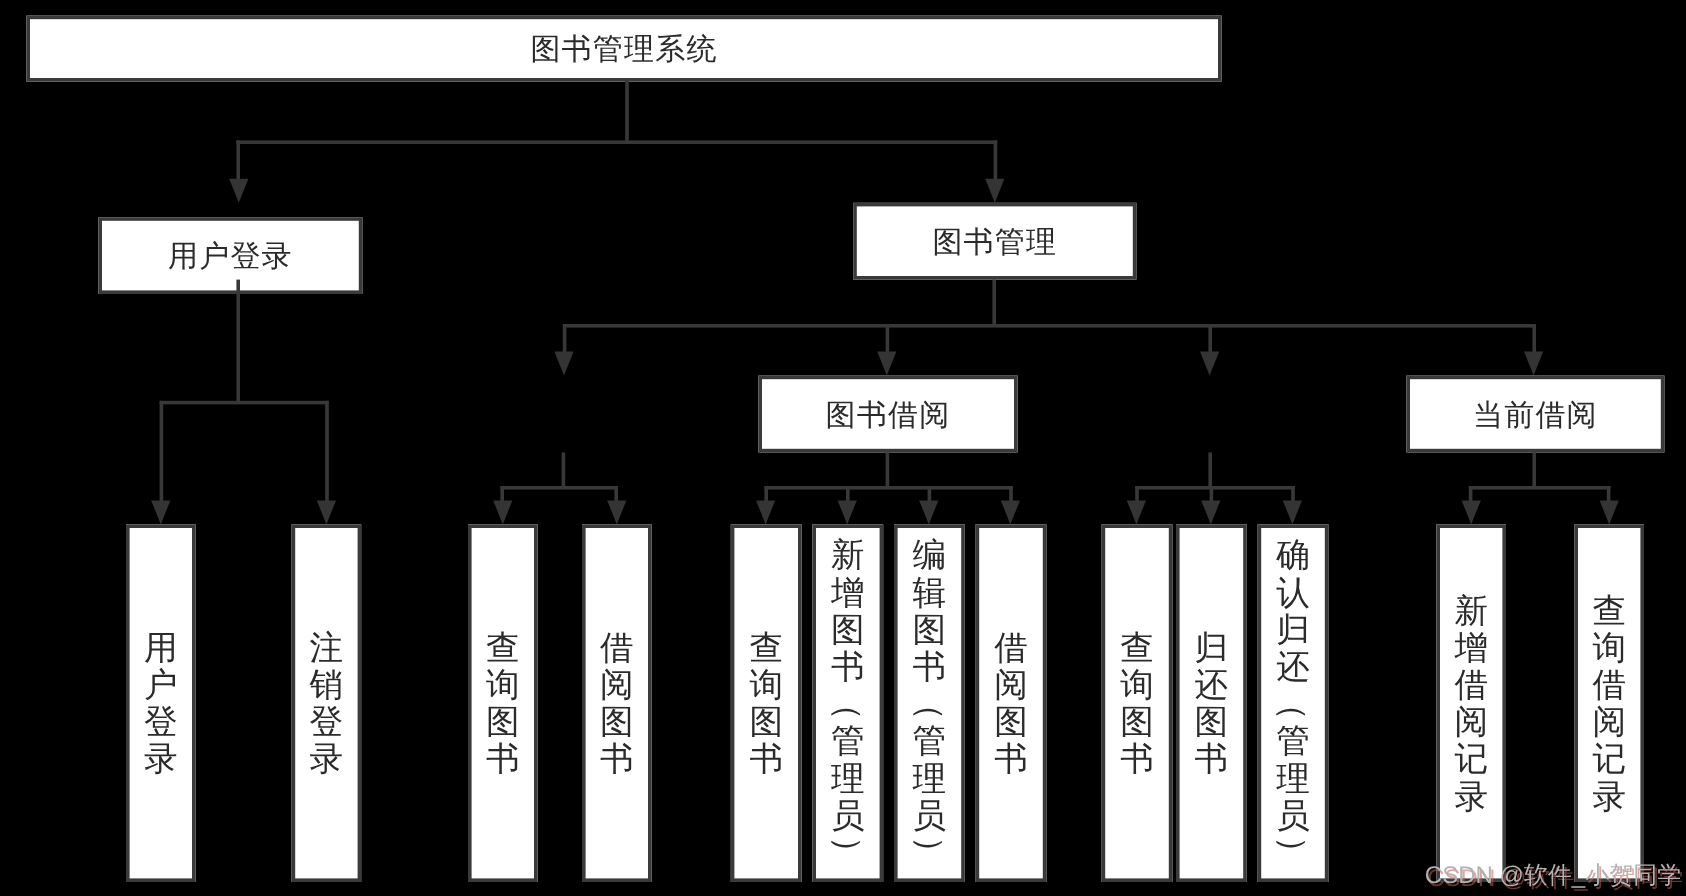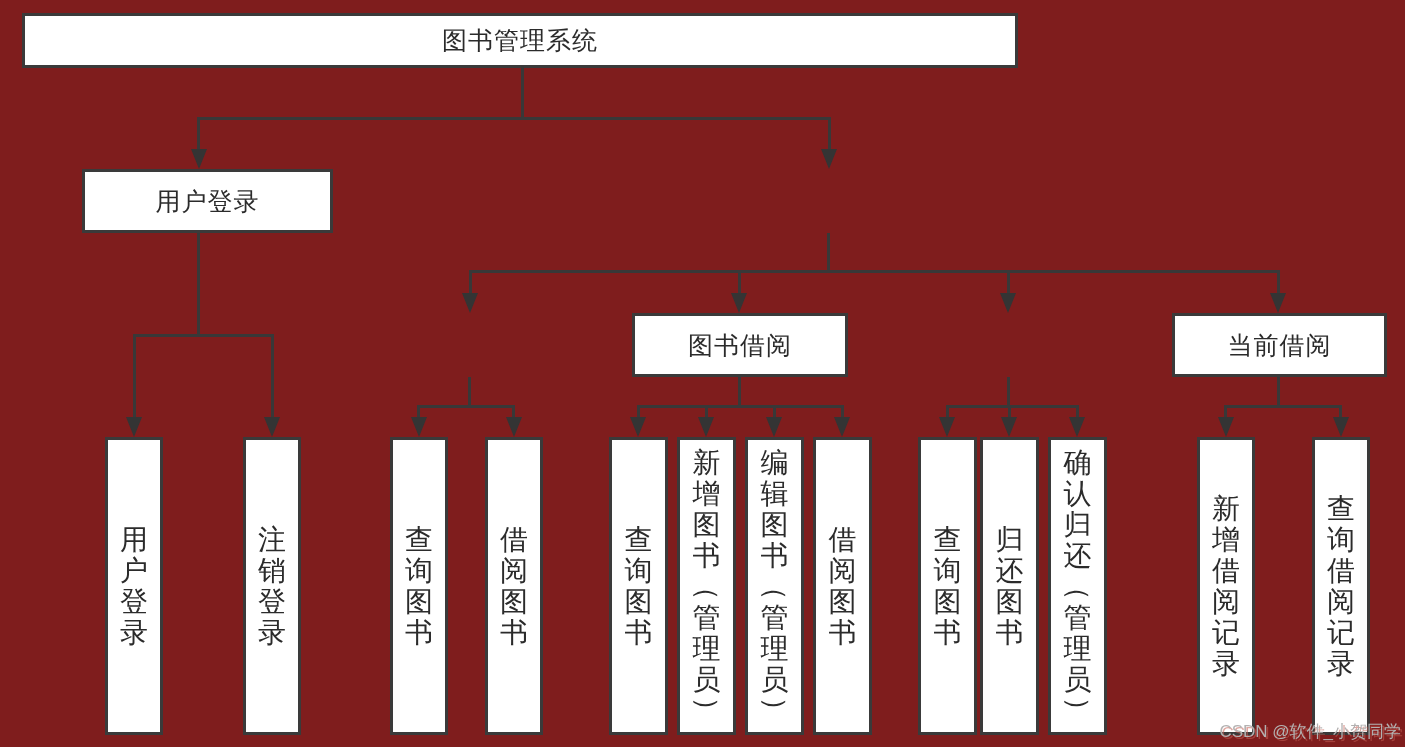--- a/index.html
+++ b/index.html
@@ -1,19 +1,19 @@
 <!DOCTYPE html>
 <html><head>
 <meta charset="utf-8">
 <style>
   html,body{margin:0;padding:0;background:#fff;}
   .canvas{
     position:relative;
     width:1405px;height:747px;
-    background:#7f1d1d;
+    background:#000000;
     font-family:"Liberation Sans",sans-serif;
     overflow:hidden;
   }
   
   .node{
     position:absolute;
     box-sizing:border-box;
     border:3px solid #3a3a3a;
     background:#ffffff;
     display:flex;
@@ -50,21 +50,21 @@
     position:absolute;
     width:0;height:0;
     border-left:8px solid transparent;
     border-right:8px solid transparent;
     border-top:20px solid #343434;
   }
   
   .watermark{
     position:absolute;
     right:4px;bottom:4px;
-    font-size:17px;
+    font-size:20px;
     color:#b3b1b1;
     text-shadow:2px 2px 0 rgba(196,94,84,0.55);
     white-space:nowrap;
   }
 </style>
 </head>
 <body>
 
 <div class="canvas">
 
@@ -72,22 +72,25 @@
     <span class="hlabel">图书管理系统</span>
   </div>
 
   <div class="vline" style="left:521px;top:66px;height:53px"></div>
   <div class="hline" style="left:197px;top:117px;width:634px"></div>
   <div class="vline" style="left:197px;top:117px;height:34px"></div>
   <div class="vline" style="left:828px;top:117px;height:34px"></div>
   <div class="arrow" style="left:191px;top:149px"></div>
   <div class="arrow" style="left:821px;top:149px"></div>
 
-  <div class="node" style="left:82px;top:169px;width:251px;height:64px">
+  <div class="node" style="left:82px;top:181px;width:220px;height:64px">
     <span class="hlabel">用户登录</span>
+  </div>
+  <div class="node" style="left:711px;top:169px;width:236px;height:64px">
+    <span class="hlabel">图书管理</span>
   </div>
 
   <div class="vline" style="left:197px;top:233px;height:103px"></div>
   <div class="hline" style="left:133px;top:334px;width:141px"></div>
   <div class="vline" style="left:133px;top:334px;height:85px"></div>
   <div class="vline" style="left:271px;top:334px;height:85px"></div>
   <div class="arrow" style="left:126px;top:417px"></div>
   <div class="arrow" style="left:264px;top:417px"></div>
 
   <div class="vline" style="left:827px;top:233px;height:38px"></div>

